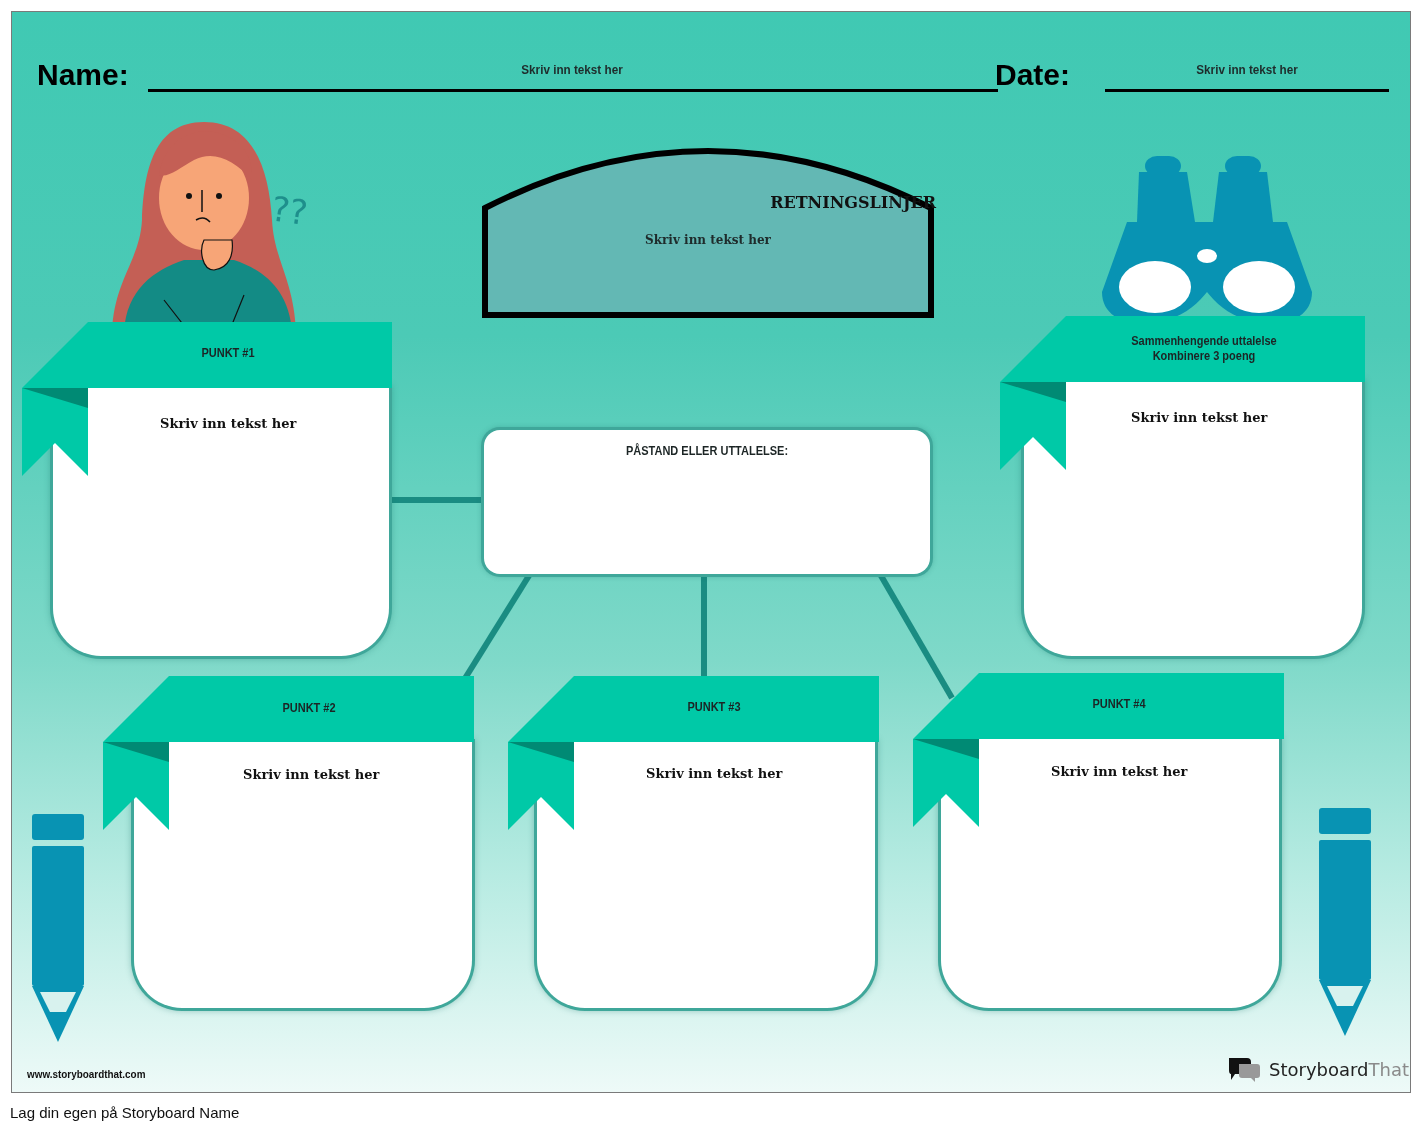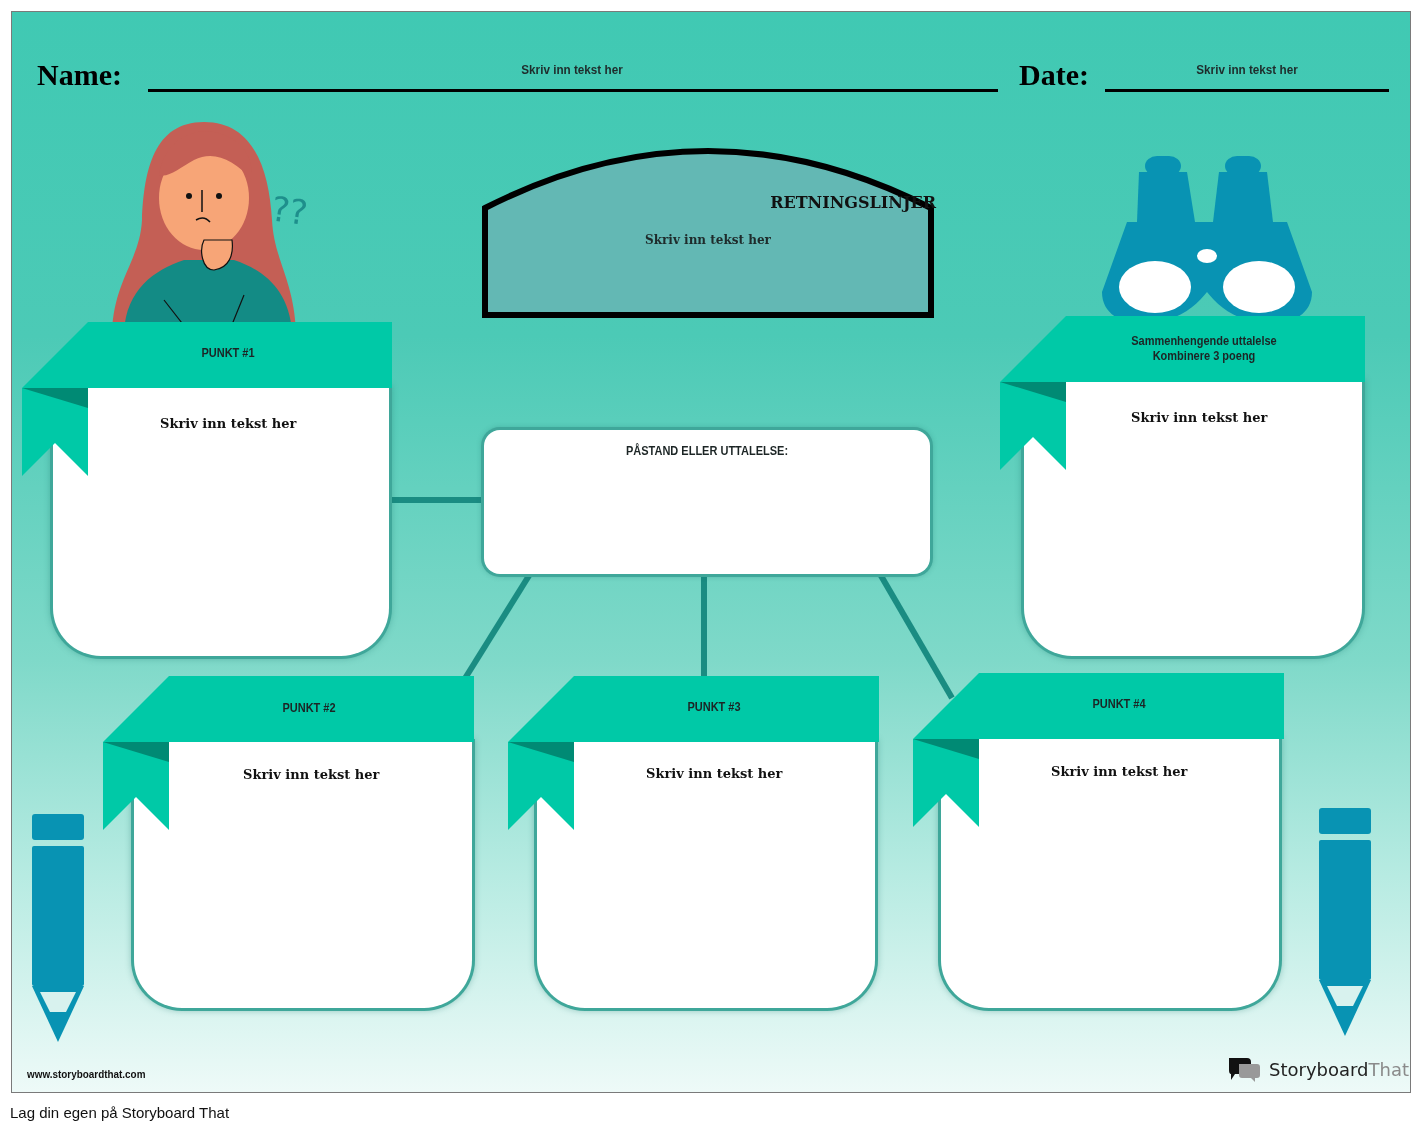--- a/index.html
+++ b/index.html
@@ -4,21 +4,21 @@
 <style>
   html, body { margin:0; padding:0; background:#ffffff; }
   body { width:1425px; height:1132px; position:relative; overflow:hidden; font-family:"Liberation Sans", sans-serif; }
   .sheet {
     position:absolute; left:11px; top:11px; width:1400px; height:1082px;
     border:1.5px solid #7a7a7a; box-sizing:border-box;
     background:linear-gradient(to bottom, #40c9b3 0%, #4ccab6 30%, #7fd9c9 60%, #b7ebe2 80%, #eefaf8 100%);
     overflow:hidden;
   }
   .abs { position:absolute; }
-  .hdr-label { font-family:Liberation Serif, serif; font-weight:bold; font-size:30px; color:#000; }
+  .hdr-label { font-family:Liberation Sans, sans-serif; font-weight:bold; font-size:30px; color:#000; }
   .hdr-line { height:3px; background:#000; }
   .hdr-field { font-family:"Liberation Sans", sans-serif; font-weight:bold; font-size:13px; color:#1e2b2b; text-align:center; transform:scaleX(0.9); }
   .serif-b { font-family:"DejaVu Serif", serif; font-weight:bold; }
   .cond { font-family:"Liberation Sans", sans-serif; font-weight:bold; color:#1c2525; transform:scaleX(0.88); }
   .card {
     position:absolute; background:#fff; border-radius:0 0 48px 48px;
     box-shadow: 0 0 0 3px #3fa79a, 0 0 6px 3px rgba(30,120,110,0.35);
   }
   .banner {
     position:absolute; background:#00c9a7;
@@ -35,21 +35,21 @@
 </style>
 </head>
 <body>
 
 <div class="sheet">
 
   <div class="abs hdr-label" style="left:25px;top:46px;">Name:</div>
   <div class="abs hdr-line" style="left:136px;top:77px;width:850px;"></div>
   <div class="abs hdr-field" style="left:360px;top:50px;width:400px;">Skriv inn tekst her</div>
 
-  <div class="abs hdr-label" style="left:1007px;top:46px;text-align:right;">Date:</div>
+  <div class="abs hdr-label" style="left:983px;top:46px;text-align:right;">Date:</div>
   <div class="abs hdr-line" style="left:1093px;top:77px;width:284px;"></div>
   <div class="abs hdr-field" style="left:1135px;top:50px;width:200px;">Skriv inn tekst her</div>
 
   <svg class="abs" style="left:92px;top:108px;" width="230" height="212" viewBox="0 0 230 212">
     <path d="M100 2 C50 2 40 50 38 100 C36 140 10 160 8 212 L192 212 C190 160 170 140 168 100 C165 50 150 2 100 2 Z" fill="#c45f55"></path>
     <path d="M20 212 C22 170 50 150 80 140 L130 140 C160 150 185 170 188 212 Z" fill="#138b85"></path>
     <ellipse cx="100" cy="78" rx="45" ry="52" fill="#f7a577"></ellipse>
     <path d="M55 55 C60 20 90 8 110 12 C130 16 150 30 148 60 C130 40 110 30 90 40 C75 48 65 58 55 55 Z" fill="#c45f55"></path>
     <circle cx="85" cy="76" r="3" fill="#111"></circle>
     <circle cx="115" cy="76" r="3" fill="#111"></circle>
@@ -155,13 +155,13 @@
   <div class="abs footer-url" style="left:15px;top:1056px;">www.storyboardthat.com</div>
   <div class="abs" style="left:1215px;top:1044px;display:flex;align-items:center;gap:8px;">
     <svg width="34" height="26" viewBox="0 0 34 26">
       <path d="M2 2 H20 Q24 2 24 6 V14 Q24 18 20 18 H8 L4 24 V18 Q2 18 2 14 Z" fill="#111"></path>
       <path d="M12 8 H30 Q33 8 33 11 V19 Q33 22 30 22 H28 V26 L24 22 H15 Q12 22 12 19 Z" fill="#999"></path>
     </svg>
     <span class="sbt-logo"><span>Storyboard</span><span class="that">That</span></span>
   </div>
 </div>
 
-<div class="abs below" style="left:10px;top:1104px;">Lag din egen på Storyboard That</div>
+<div class="abs below" style="left:10px;top:1104px;">Lag din egen på Storyboard Name</div>
 
 </body></html>

